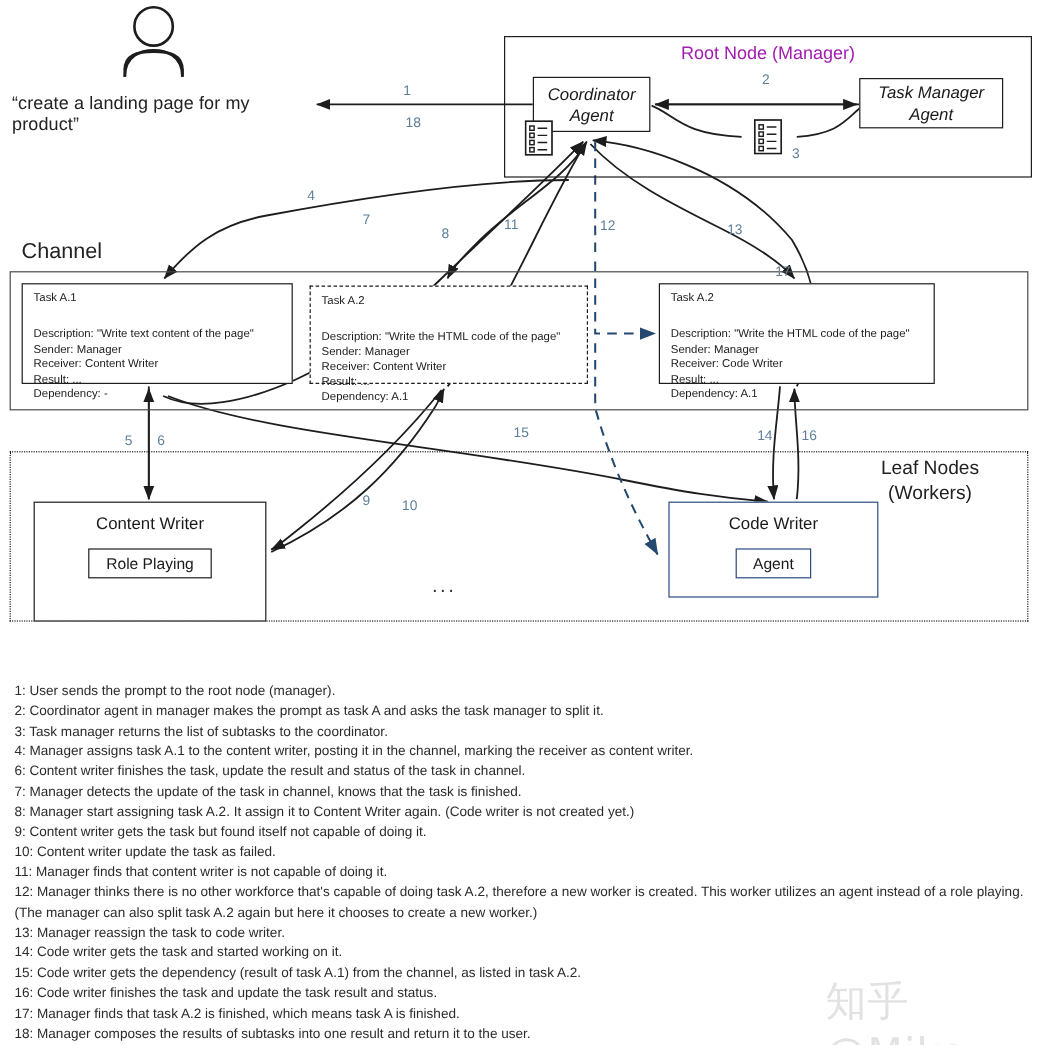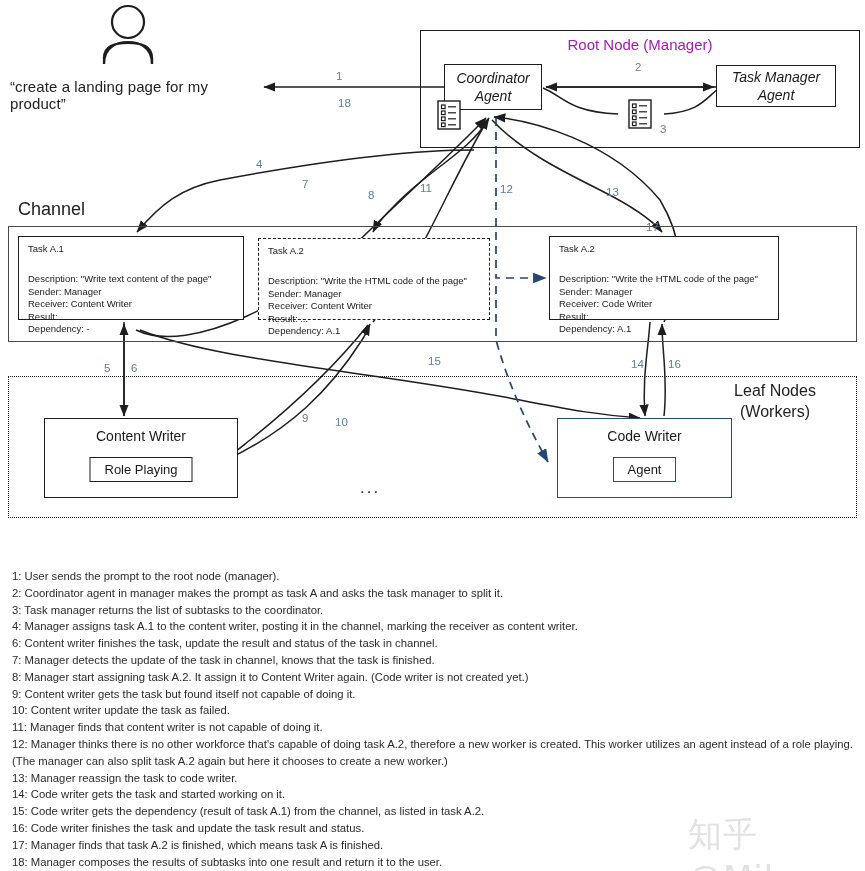--- a/index.html
+++ b/index.html
@@ -42,21 +42,21 @@
   .task-card.dashed{border:1.4px dashed #1d1d1d;}
   .card1{left:18px;top:236px;width:226px;height:84px;}
   .card2{left:258px;top:238px;width:232px;height:82px;}
   .card3{left:549px;top:236px;width:230px;height:84px;}
   .task-card .ttl{margin-bottom:18px;}
 
   .worker{
     position:absolute;box-sizing:border-box;background:#fff;border:1.6px solid #1d1d1d;
     font-size:14px;color:#1a1a1a;
   }
-  .content-writer{left:44px;top:418px;width:194px;height:80px;padding-left:36px;}
+  .content-writer{left:28px;top:418px;width:194px;height:100px;padding-left:36px;}
   .code-writer{left:557px;top:418px;width:175px;height:80px;border-color:#2b4a7e;}
   .worker-title{position:absolute;left:0;right:0;top:9px;text-align:center;font-size:14px;}
   .worker-chip{
     position:absolute;left:50%;transform:translateX(-50%);top:38px;
     border:1.4px solid #1d1d1d;background:#fff;padding:4px 14px;font-size:13px;white-space:nowrap;
   }
   .code-writer .worker-chip{border-color:#2b4a7e;}
   .code-writer .worker-title{color:#1a1a1a;}
 
   

